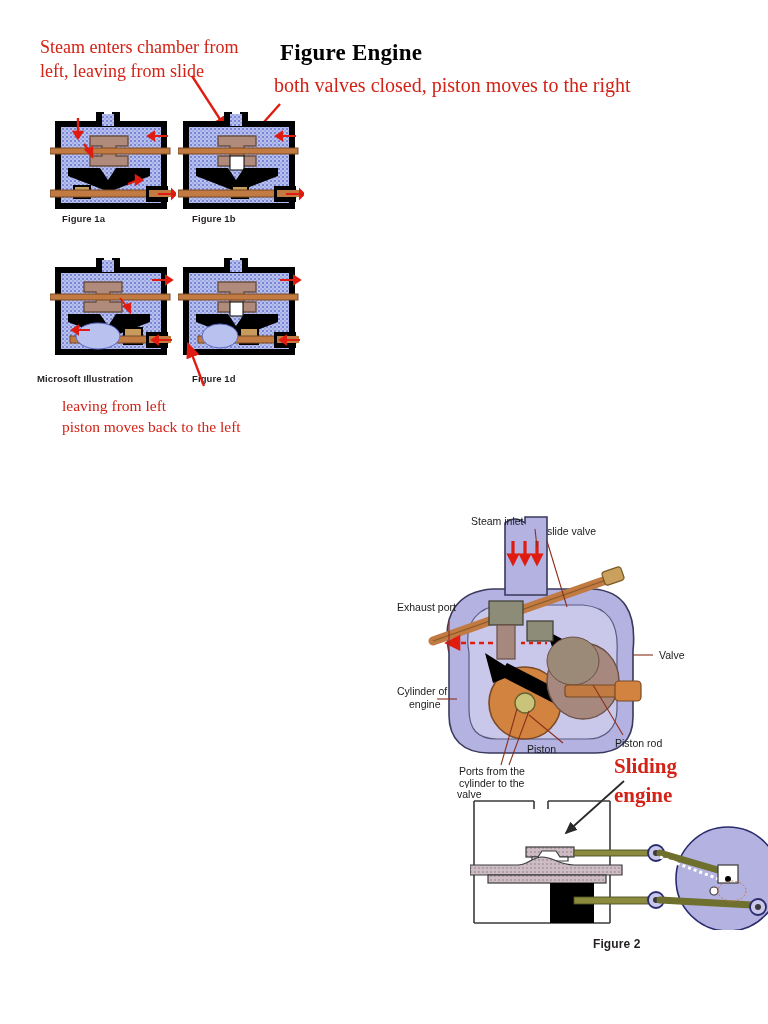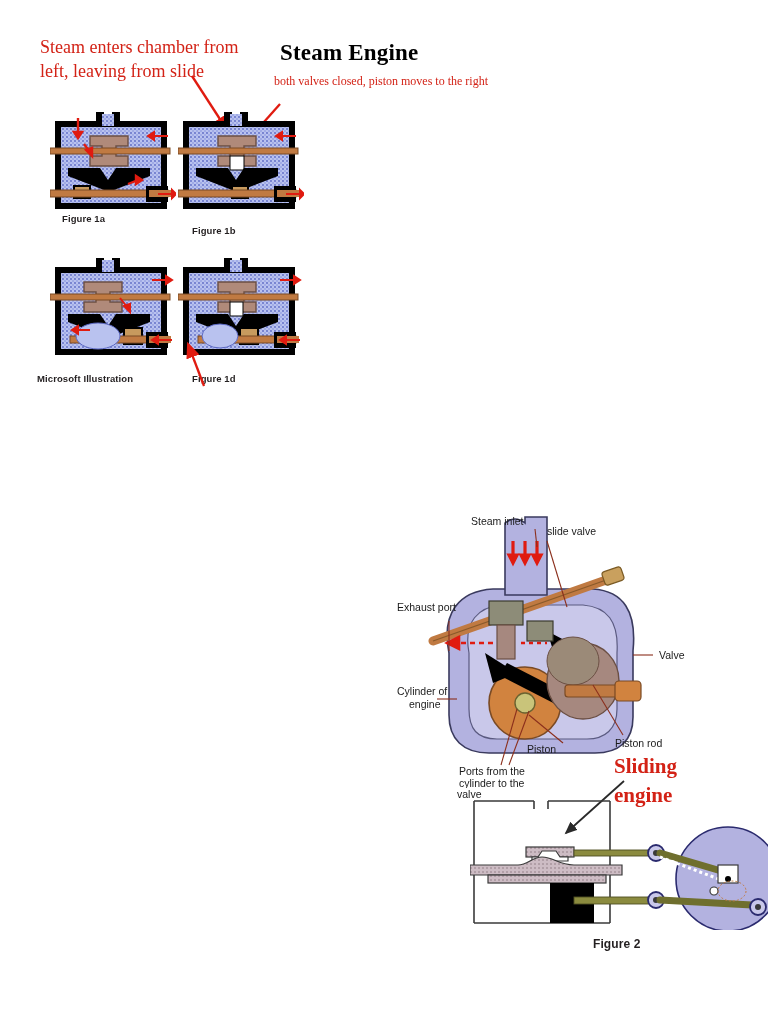--- a/index.html
+++ b/index.html
@@ -25,21 +25,21 @@
     left: 40px; top: 36px; width: 230px;
     font-size: 18px; line-height: 1.32;
     color: #d32216;
   }
   #page-title {
     left: 280px; top: 40px;
     font-size: 23px; font-weight: bold; letter-spacing: .2px;
   }
   #subtitle-valves {
     left: 274px; top: 74px;
-    font-size: 12px; color: #d32216;
+    font-size: 20px; color: #d32216;
   }
   #ann-bottom-left {
     left: 62px; top: 395px; width: 250px;
     font-size: 15.5px; line-height: 1.38;
     color: #d32216;
   }
   #sliding-valve-title {
     left: 552px; top: 357px;
     font-size: 21px; font-weight: bold;
   }
@@ -64,21 +64,21 @@
 
 <svg class="abs" style="left:180px; top:72px; width:80px; height:80px;">
   <defs>
     <marker id="ahRed" markerWidth="8" markerHeight="8" refX="6" refY="3" orient="auto">
       <path d="M0,0 L7,3 L0,6 z" fill="#e01b10"></path>
     </marker>
   </defs>
   <line x1="12" y1="4" x2="47" y2="58" stroke="#e01b10" stroke-width="2.3" marker-end="url(#ahRed)"></line>
 </svg>
 
-<div class="abs serif" id="page-title">Steam Engine</div>
+<div class="abs serif" id="page-title">Figure Engine</div>
 <div class="abs serif" id="subtitle-valves">both valves closed, piston moves to the right</div>
 
 <svg class="abs" style="left:196px; top:100px; width:90px; height:70px;">
   <line x1="84" y1="4" x2="36" y2="58" stroke="#e01b10" stroke-width="2.3" marker-end="url(#ahRed)"></line>
 </svg>
 
 <svg class="engine-fig" style="left:50px; top:112px;" width="126" height="98" viewBox="0 0 126 98">
   <defs>
     <pattern id="steamA" width="4" height="4" patternUnits="userSpaceOnUse">
       <rect width="4" height="4" fill="#b9c2ef"></rect>
@@ -134,21 +134,21 @@
   <rect x="0" y="78" width="118" height="7" fill="#c07a42" stroke="#7a4a24" stroke-width="1"></rect>
   <rect x="96" y="74" width="22" height="16" fill="#000"></rect>
   <rect x="99" y="78" width="22" height="7" fill="#c07a42"></rect>
   <g fill="#e01b10" stroke="#e01b10" stroke-width="2">
     <line x1="118" y1="24" x2="104" y2="24"></line>
     <path d="M104,20 L98,24 L104,28 z"></path>
     <line x1="108" y1="82" x2="122" y2="82"></line>
     <path d="M122,78 L126,82 L122,86 z"></path>
   </g>
 </svg>
-<div class="fig-caption" style="left:192px; top:213px;margin-top:12px;">Figure 1b</div>
+<div class="fig-caption" style="left:192px; top:213px;">Figure 1b</div>
 
 <svg class="engine-fig" style="left:50px; top:258px;" width="126" height="98" viewBox="0 0 126 98">
   <rect x="8" y="12" width="106" height="82" fill="url(#steamA)" stroke="#000" stroke-width="6"></rect>
   <rect x="46" y="0" width="8" height="14" fill="#000"></rect>
   <rect x="62" y="0" width="8" height="14" fill="#000"></rect>
   <rect x="52" y="2" width="12" height="12" fill="url(#steamA)"></rect>
   <path d="M34,24 L72,24 L72,34 L60,34 L60,44 L72,44 L72,54 L34,54 L34,44 L46,44 L46,34 L34,34 Z" fill="#b08a7a" stroke="#6b4f43" stroke-width="1.4"></path>
   <rect x="0" y="36" width="120" height="6" fill="#c07a42" stroke="#7a4a24" stroke-width="1"></rect>
   <path d="M18,56 L50,56 L58,68 L66,56 L100,56 L100,64 L64,78 L54,78 L18,64 Z" fill="#000"></path>
   <rect x="74" y="70" width="18" height="16" fill="#c79a5e" stroke="#000" stroke-width="2"></rect>
@@ -189,20 +189,22 @@
     <line x1="122" y1="82" x2="108" y2="82"></line>
     <path d="M108,78 L102,82 L108,86 z"></path>
   </g>
 </svg>
 <div class="fig-caption" style="left:192px; top:373px;">Figure 1d</div>
 
 <svg class="abs" style="left:176px; top:338px; width:46px; height:52px;">
   <line x1="28" y1="48" x2="12" y2="6" stroke="#e01b10" stroke-width="2.3" marker-end="url(#ahRed)"></line>
 </svg>
 <div class="abs red serif" id="ann-bottom-left">
+  <div>leaving from left</div>
+  <div>piston moves back to the left</div>
 
 <svg class="abs" style="left:335px; top:108px;" width="290" height="285" viewBox="0 0 290 285">
   <defs>
     <marker id="ahBlk" markerWidth="7" markerHeight="7" refX="6" refY="2.5" orient="auto">
       <path d="M0,0 L6,2.5 L0,5 z" fill="#000"></path>
     </marker>
   </defs>
 
   <path d="M52,150 C44,110 62,88 96,86 L196,86 C226,88 240,108 236,148 L236,214 C236,238 222,250 198,250 L92,250 C66,250 52,236 52,212 Z" fill="#b3b2e0" stroke="#3a3a5e" stroke-width="1.6"></path>
 

